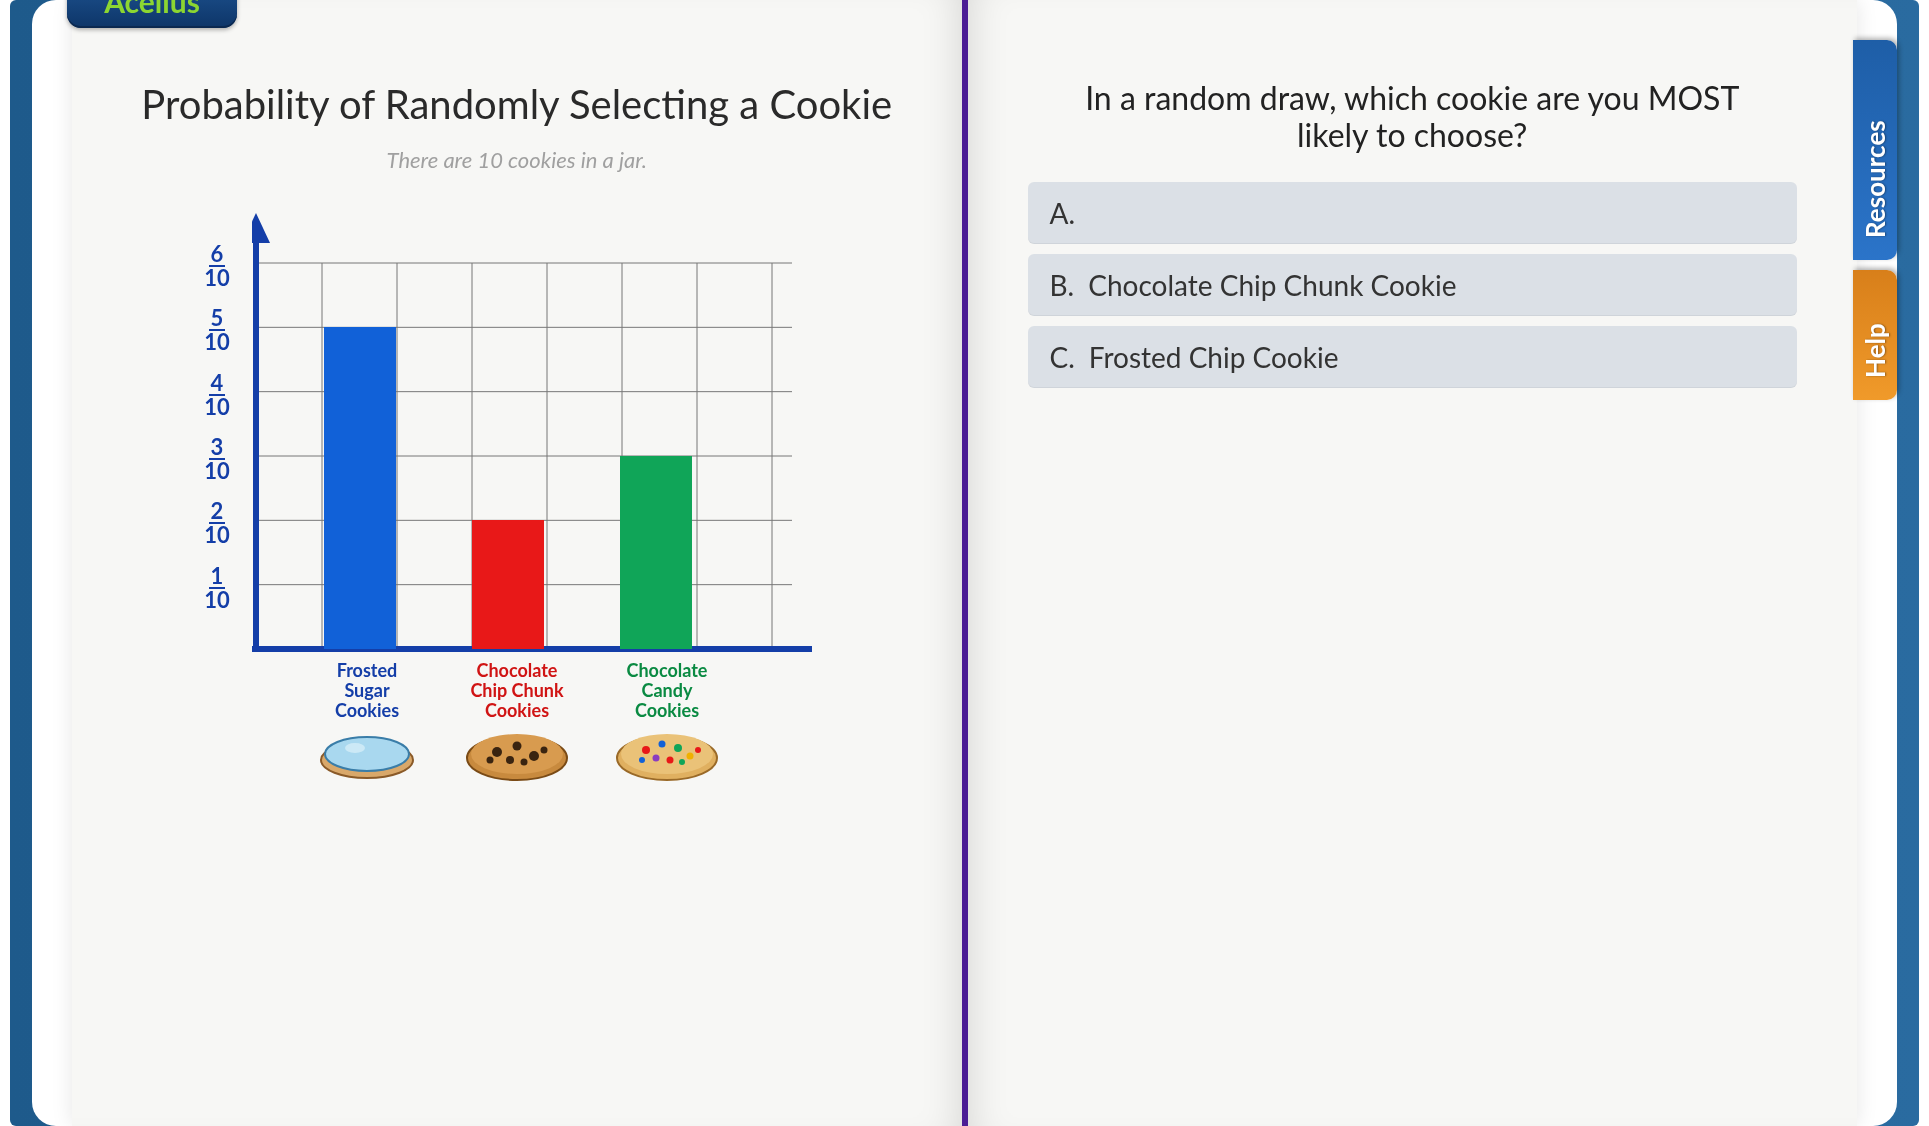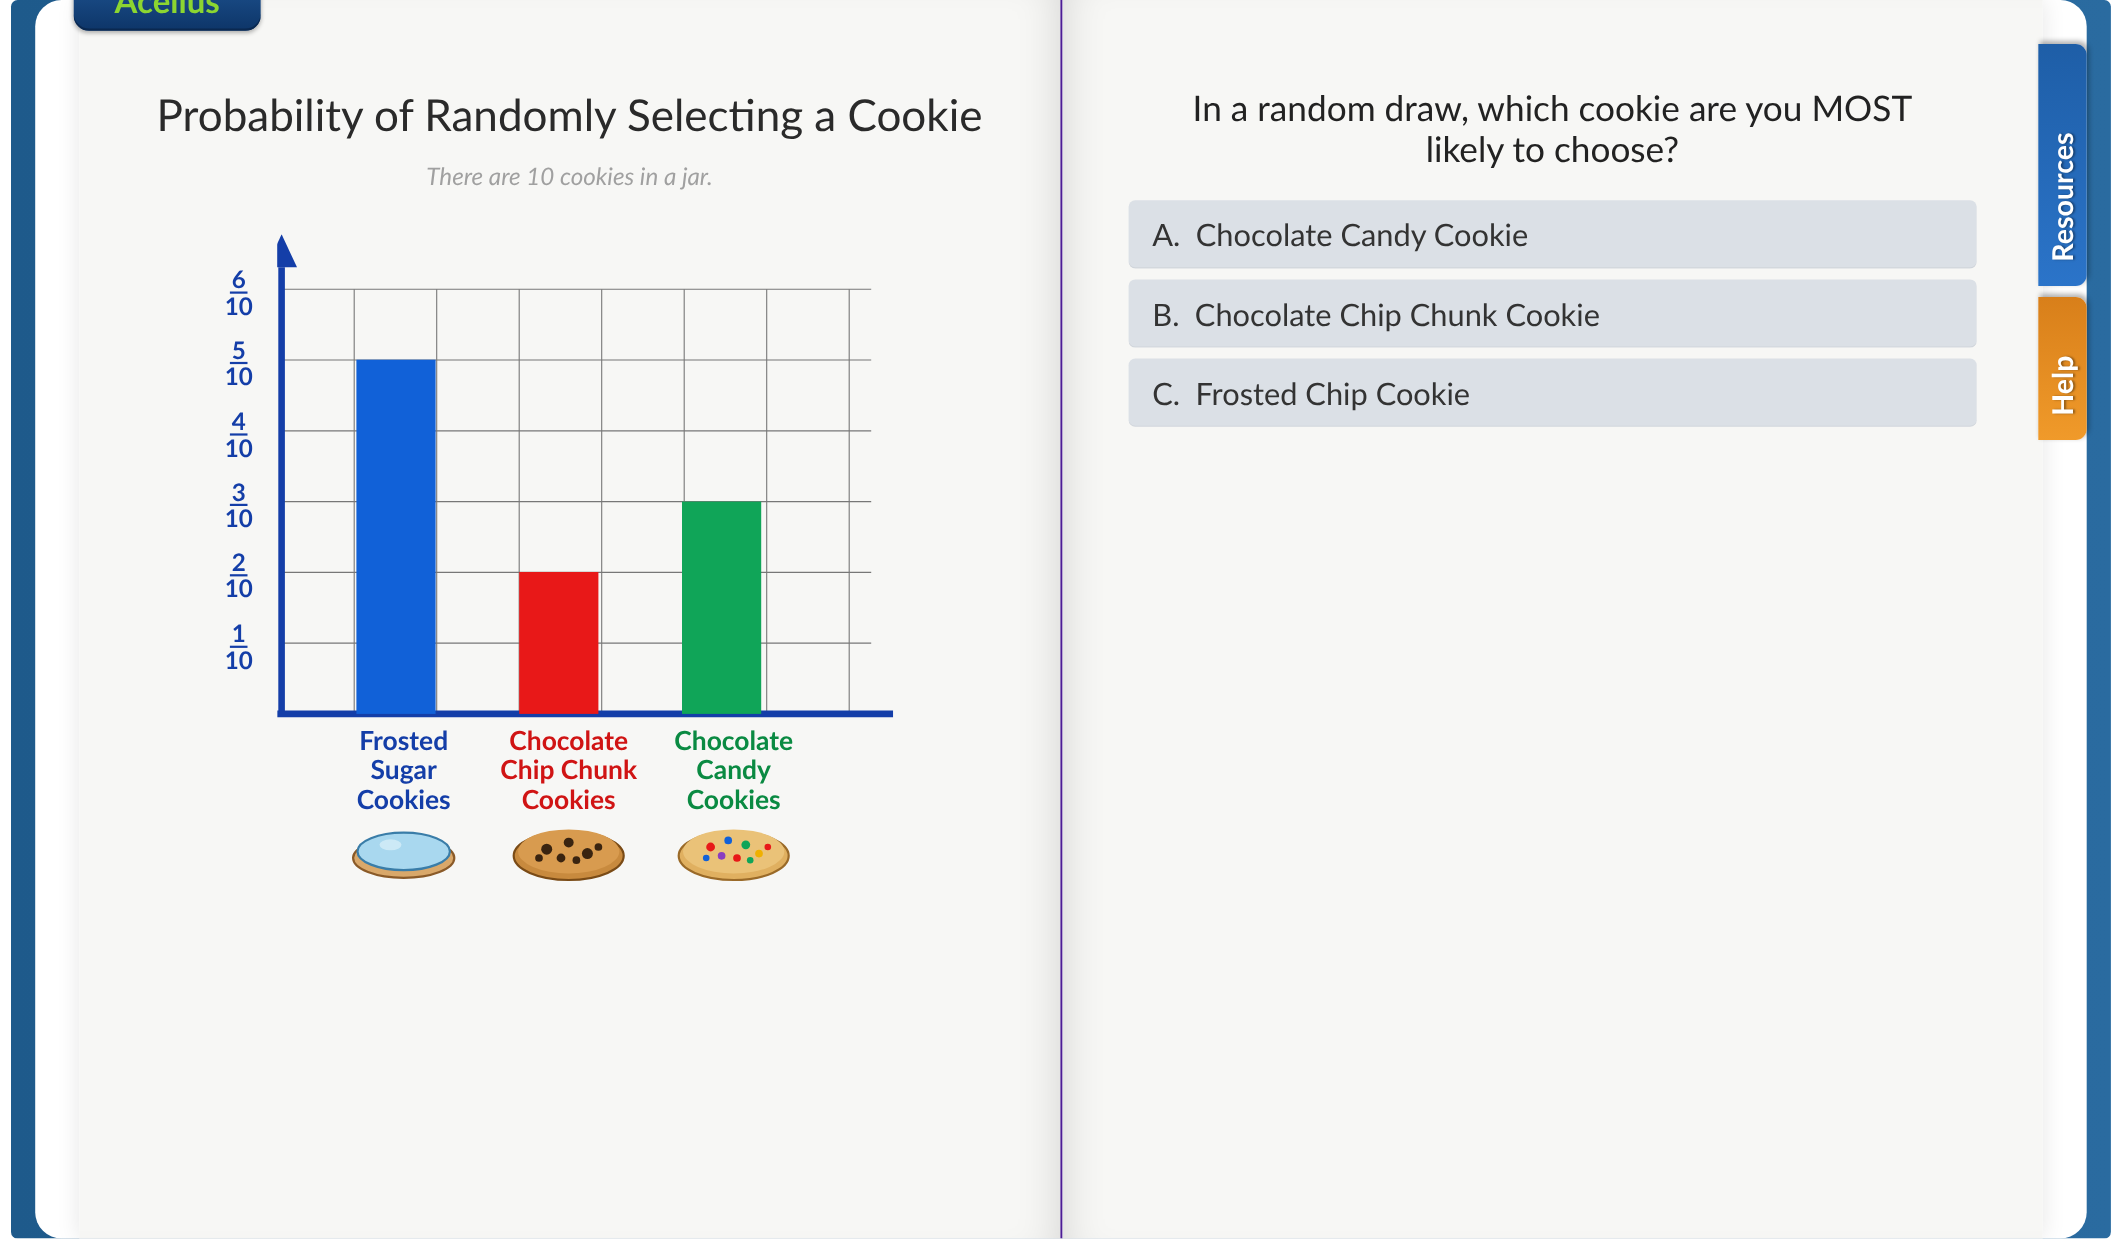--- a/index.html
+++ b/index.html
@@ -30,21 +30,21 @@
   margin: 0 40px;
   box-shadow: 0 0 20px rgba(0,0,0,0.1);
 }
 .page-left, .page-right {
   flex: 1;
   background: #f7f7f5;
   position: relative;
   padding: 80px 60px 40px 60px;
 }
 .page-left {
-  border-right: 2px solid #4c1d95;
+  border-right: 6px solid #4c1d95;
   box-shadow: inset -30px 0 40px -30px rgba(0,0,0,0.15);
 }
 .page-right {
   box-shadow: inset 30px 0 40px -30px rgba(0,0,0,0.15);
 }
 
 
 .badge {
   position: absolute;
   left: 35px; top: -8px;
@@ -144,21 +144,21 @@
 .x-legend {
   display: flex;
   margin-left: 60px;
   width: 560px;
   padding-top: 8px;
 }
 .x-item {
   width: 150px;
   text-align: center;
   font-weight: 700;
-  font-size: 24px;
+  font-size: 18px;
   line-height: 1.1;
 }
 .x-item.blue  { color: #143ea8; }
 .x-item.red   { color: #d01414; }
 .x-item.green { color: #0a8a42; }
 
 .cookie-icons {
   display: flex;
   margin-left: 60px;
   width: 560px;
@@ -300,21 +300,20 @@
           </div>
 
         </div>
       </div>
 
       <div class="page-right">
         <h2 class="question">In a random draw, which cookie are you MOST likely to choose?</h2>
         <div class="answers" id="answers">
             <div class="answer">
               <span class="letter">A.</span>
-              <span class="text">Chocolate Candy Cookie</span>
             </div>
             <div class="answer">
               <span class="letter">B.</span>
               <span class="text">Chocolate Chip Chunk Cookie</span>
             </div>
             <div class="answer">
               <span class="letter">C.</span>
               <span class="text">Frosted Chip Cookie</span>
             </div>
           </div>

